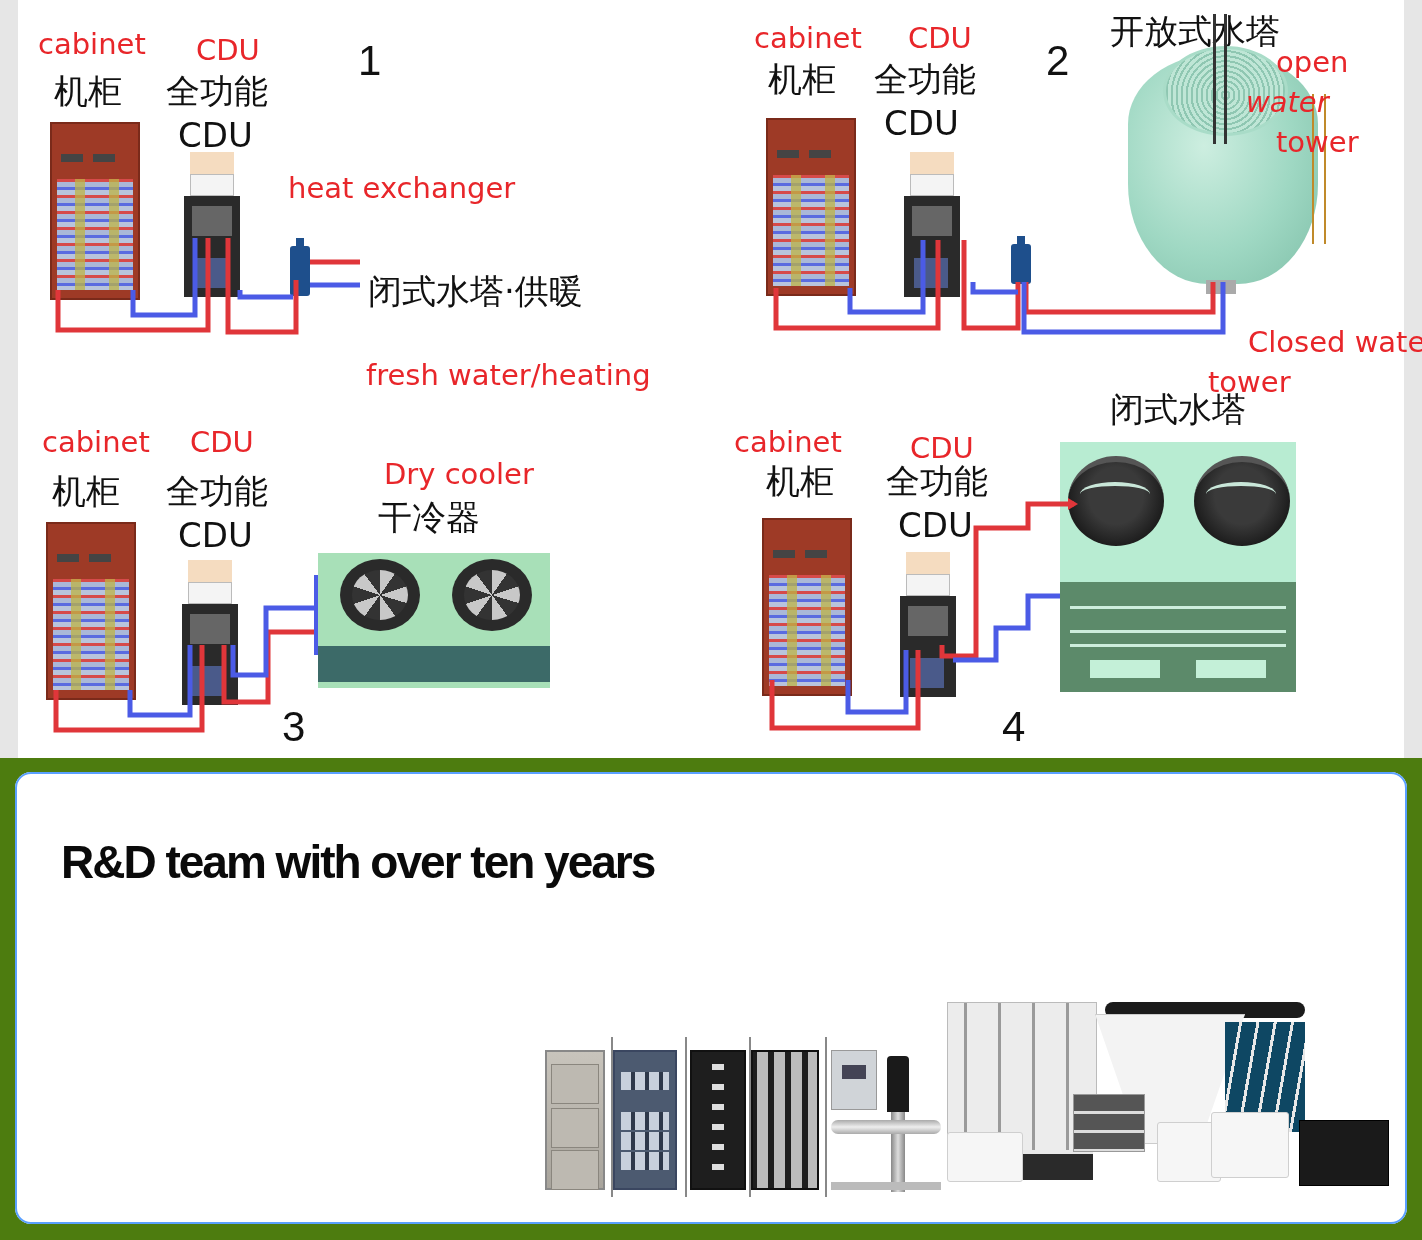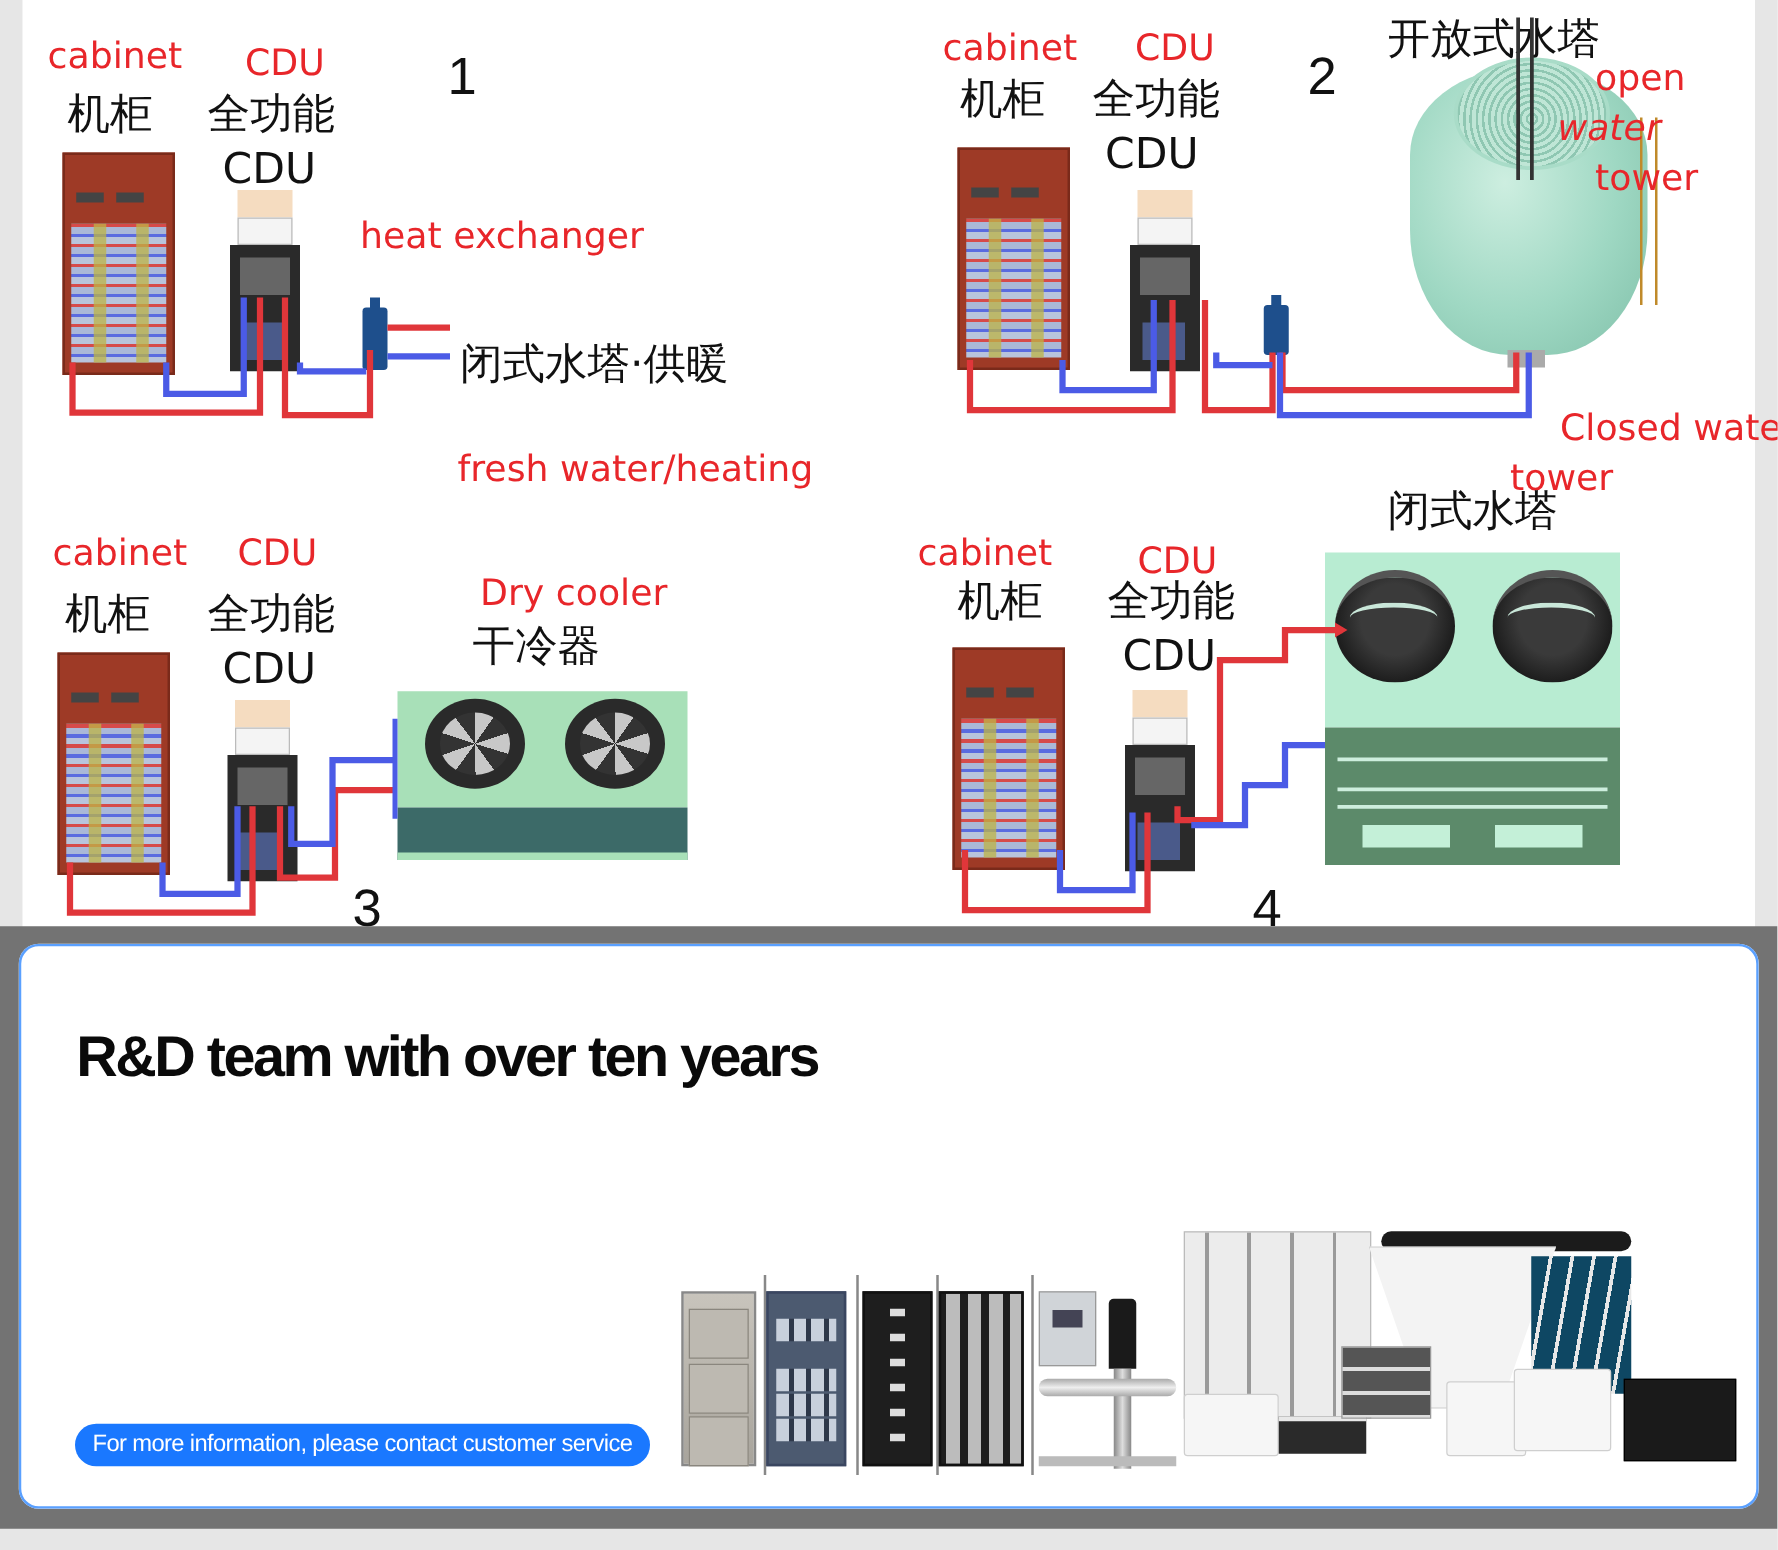--- a/index.html
+++ b/index.html
@@ -85,22 +85,22 @@
   .closed-tower .frame { position: absolute; left: -14px; top: 100px; width: 250px; height: 155px; border: 5px solid #7f86e6; border-top: none; z-index: -1; }
   .ctfan {
     position: absolute; width: 96px; height: 90px; border-radius: 50%;
     background: radial-gradient(ellipse at 50% 40%, #3a3a3a 0 40%, #1e1e1e 70%);
     border-top: 6px solid #555;
   }
   .ctfan::before { content: ""; position: absolute; left: 12px; top: 20px; width: 70px; height: 20px; border-top: 4px solid #c9e7d9; border-radius: 50% 50% 0 0; }
 
   
   .banner {
-    position: absolute; left: 0; top: 741px; width: 1422px; height: 482px;
-    background: #737373;
+    position: absolute; left: 0; top: 758px; width: 1422px; height: 482px;
+    background: #4d7c0f;
   }
   .card {
     position: absolute; left: 15px; top: 14px; width: 1392px; height: 452px;
     background: #ffffff; border-radius: 16px;
     box-shadow: 0 0 0 2px #5aa0ff inset;
   }
   .headline {
     position: absolute; left: 46px; top: 62px; width: 700px;
     font-family: "Liberation Sans", sans-serif; font-weight: bold; font-size: 46px;
     line-height: 56px; letter-spacing: -2px; color: #0a0a0a;
@@ -320,21 +320,20 @@
       <path d="M935 660 H978 V628 H1010 V596 H1042" stroke="#4b5be6" stroke-width="5" fill="none"></path>
     </svg>
   </div>
 </div>
 
 <div class="banner">
   <div class="card">
     <h1 class="headline">
       <span>R&amp;D team with over ten years</span><br>
     </h1>
-    <button class="cta">For more information, please contact customer service</button>
 
     <div class="products">
 
       <div class="prod p-cab-steel" style="left:10px;top:218px;width:60px;height:140px;">
         <div class="drawer" style="top:12px;"></div>
           <div class="drawer" style="top:56px;"></div>
           <div class="drawer" style="top:98px;"></div>
       </div>
       <div class="divider" style="left:76px;top:205px;height:160px;"></div>
 

